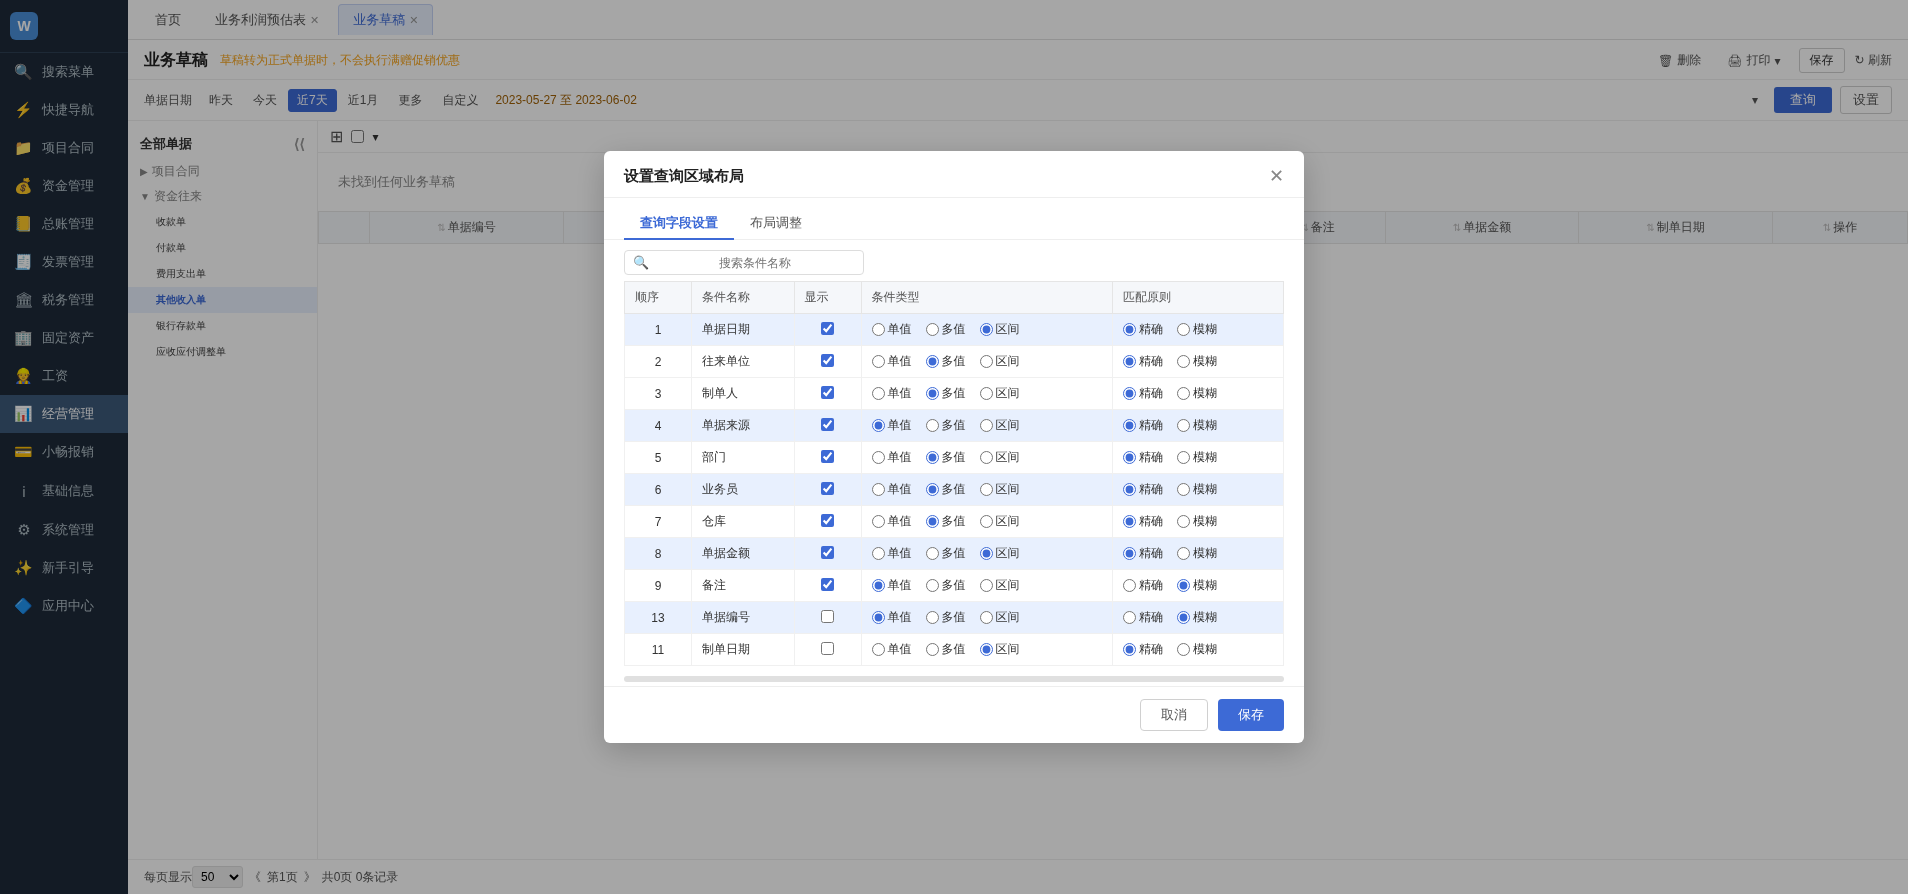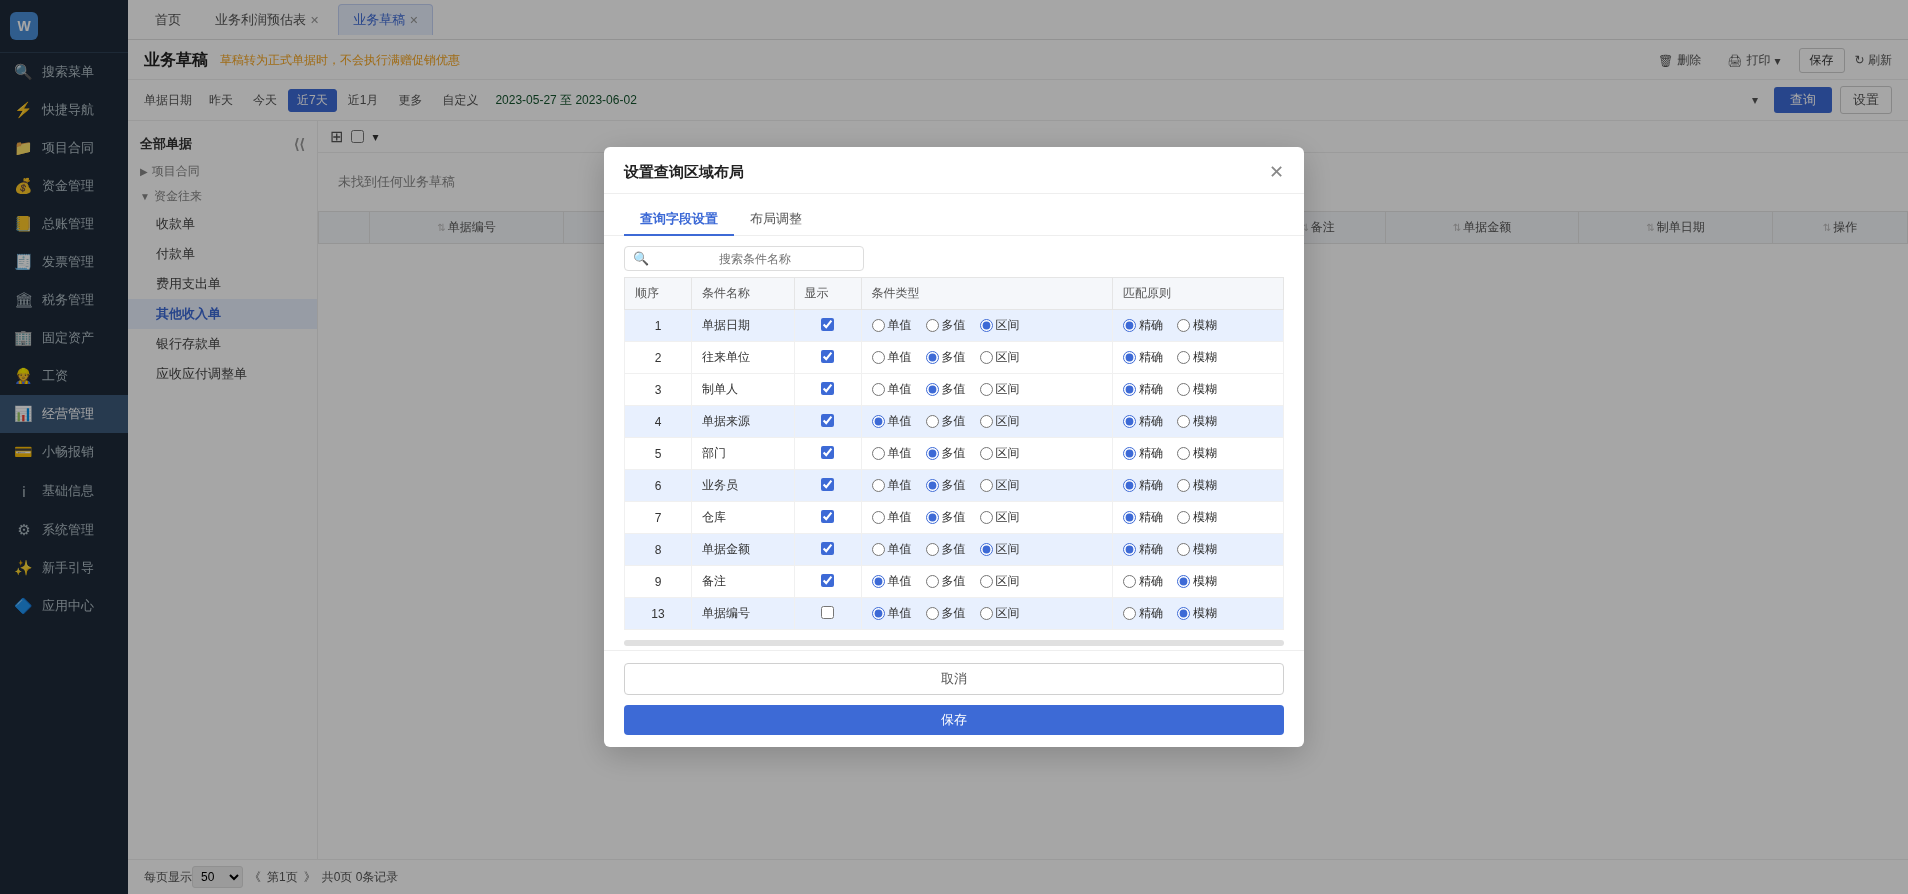--- a/index.html
+++ b/index.html
@@ -116,21 +116,21 @@
       display: flex;
       align-items: center;
       gap: 8px;
     }
     .filter-label { font-size: 12px; color: #555; }
     .date-btn {
       padding: 2px 8px; font-size: 12px; cursor: pointer;
       border: 1px solid transparent; border-radius: 3px; color: #555;
     }
     .date-btn.active { background: #3d6ad6; color: #fff; border-color: #3d6ad6; }
-    .date-range { font-size: 12px; color: #14532d; text-align: right; }
+    .date-range { font-size: 12px; color: #a16207; text-align: right; }
     .query-btn {
       margin-left: auto;
       background: #3d6ad6; color: #fff;
       border: none; border-radius: 3px;
       padding: 4px 16px; font-size: 13px; cursor: pointer;
     }
     .set-btn {
       background: #fff; color: #555;
       border: 1px solid #d0d0d0; border-radius: 3px;
       padding: 4px 12px; font-size: 13px; cursor: pointer;
@@ -159,21 +159,21 @@
     }
     .left-nav-header .collapse-icon { color: #999; cursor: pointer; font-size: 14px; }
     .nav-group-label {
       padding: 4px 12px;
       font-size: 12px; color: #888;
       display: flex; align-items: center; gap: 4px; cursor: pointer;
     }
     .nav-group-label .arrow { font-size: 10px; }
     .nav-item {
       padding: 6px 12px 6px 28px;
-      font-size: 13px; color: #444; cursor: pointer;
+      font-size: 10px; color: #444; cursor: pointer;
     }
     .nav-item.active { background: #e8f0fe; color: #3d6ad6; font-weight: bold; }
 
     
     .table-area {
       flex: 1;
       overflow: auto;
       padding: 0;
       background: #fff;
     }
@@ -314,21 +314,20 @@
     .check-cell { text-align: center; }
     .modal-table input[type="checkbox"] { accent-color: #3d6ad6; cursor: pointer; }
 
     
     .modal-footer {
       padding: 12px 20px;
       border-top: 1px solid #eee;
       display: flex;
       justify-content: flex-end;
       gap: 10px;
-      flex-direction: column;
     }
     .btn-cancel {
       padding: 6px 20px; font-size: 13px;
       background: #fff; border: 1px solid #d0d0d0;
       border-radius: 4px; cursor: pointer; color: #555;
     }
     .btn-confirm {
       padding: 6px 20px; font-size: 13px;
       background: #3d6ad6; color: #fff;
       border: none; border-radius: 4px; cursor: pointer;
@@ -729,20 +728,38 @@
                   <label class="radio-opt"><input type="radio" name="type_9" value="区间" style="">区间</label>
                 </div>
               </td>
               <td>
                 <div class="radio-group">
                   <label class="radio-opt"><input type="radio" name="match_9" value="精确" style="">精确</label>
                   <label class="radio-opt"><input type="radio" name="match_9" value="模糊" checked="" style="">模糊</label>
                 </div>
               </td>
             </tr>
+            <tr>
+              <td style="text-align: center;">11</td>
+              <td>制单日期</td>
+              <td class="check-cell"><input type="checkbox" style=""></td>
+              <td>
+                <div class="radio-group">
+                  <label class="radio-opt"><input type="radio" name="type_10" value="单值" style="">单值</label>
+                  <label class="radio-opt"><input type="radio" name="type_10" value="多值" style="">多值</label>
+                  <label class="radio-opt"><input type="radio" name="type_10" value="区间" checked="" style="">区间</label>
+                </div>
+              </td>
+              <td>
+                <div class="radio-group">
+                  <label class="radio-opt"><input type="radio" name="match_10" value="精确" checked="" style="">精确</label>
+                  <label class="radio-opt"><input type="radio" name="match_10" value="模糊" style="">模糊</label>
+                </div>
+              </td>
+            </tr>
           </tbody>
       </table>
     </div>
 
     <div class="scrollbar-hint"></div>
 
     <div class="modal-footer">
       <button class="btn-cancel">取消</button>
       <button class="btn-confirm">保存</button>
     </div>

